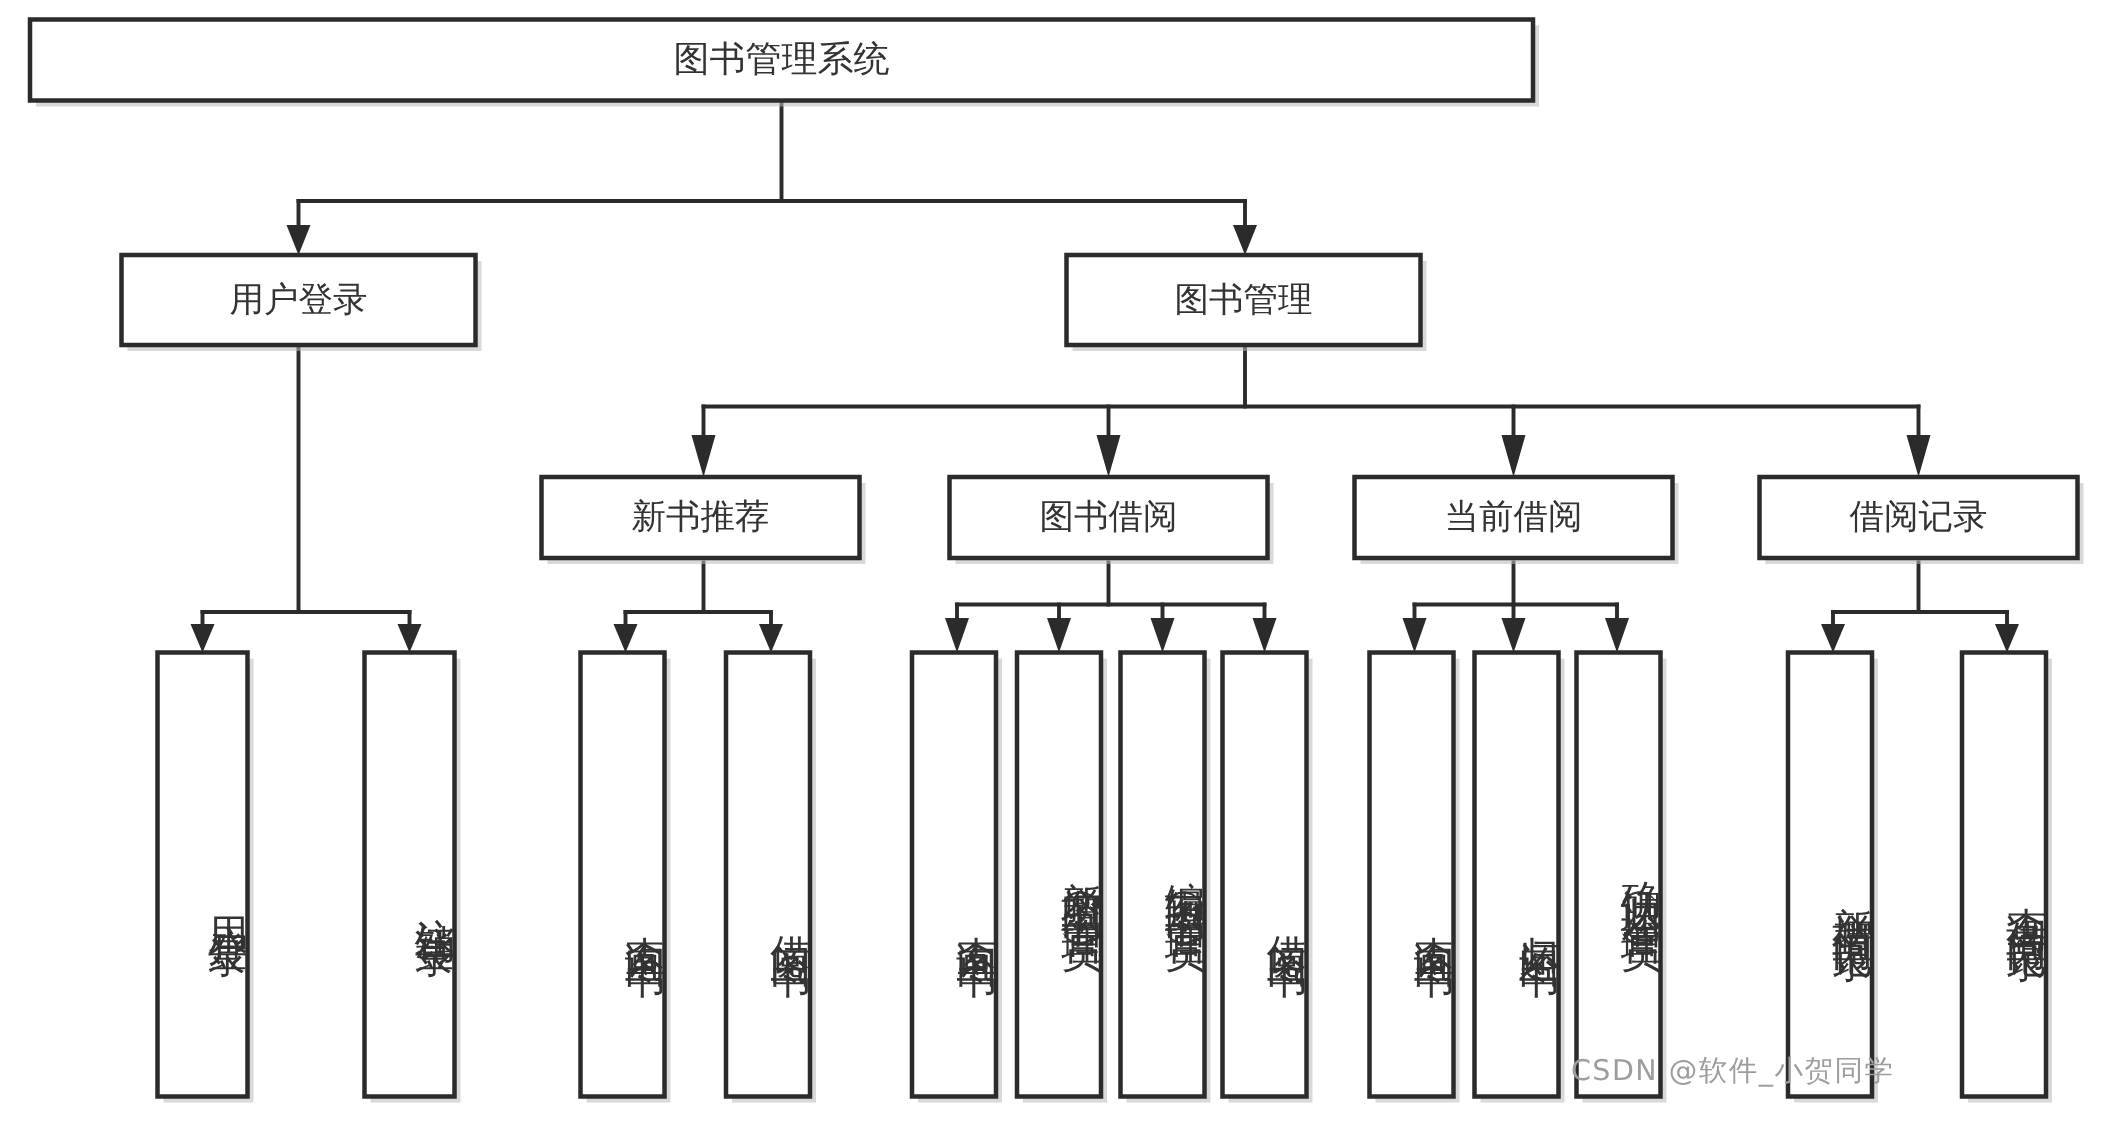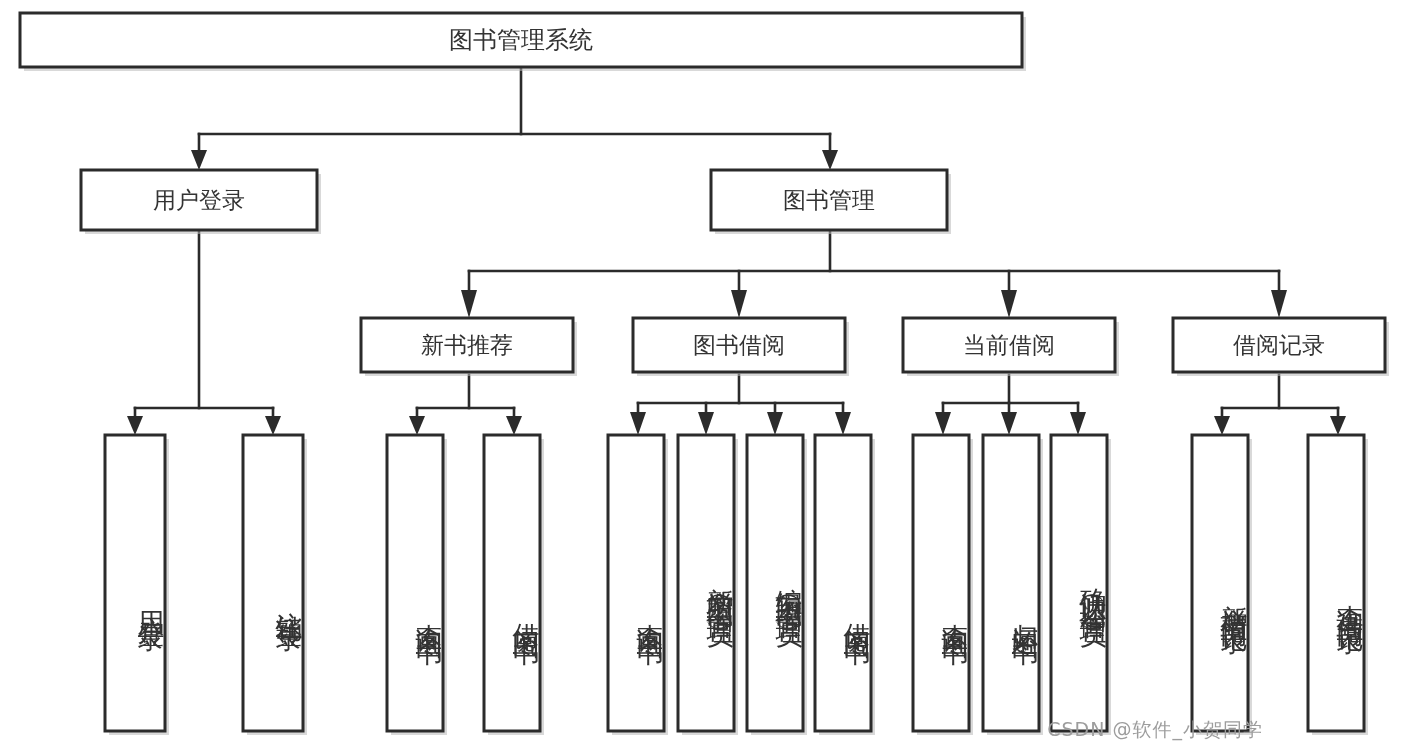--- a/index.html
+++ b/index.html
@@ -29,21 +29,21 @@
     letter-spacing:5px;
     color:#333333;
     display:flex;
     align-items:flex-start;
     justify-content:center;
     white-space:nowrap;
     pointer-events:none;
   }
   .watermark{
     position:absolute;
-    right:10px;bottom:4px;
+    right:10px;bottom:20px;
     font-family:"DejaVu Sans","Liberation Sans",sans-serif;
     font-size:19px;
     color:#9d9d9d;
     letter-spacing:1px;
     white-space:nowrap;
   }
 </style>
 </head>
 <body>
 

